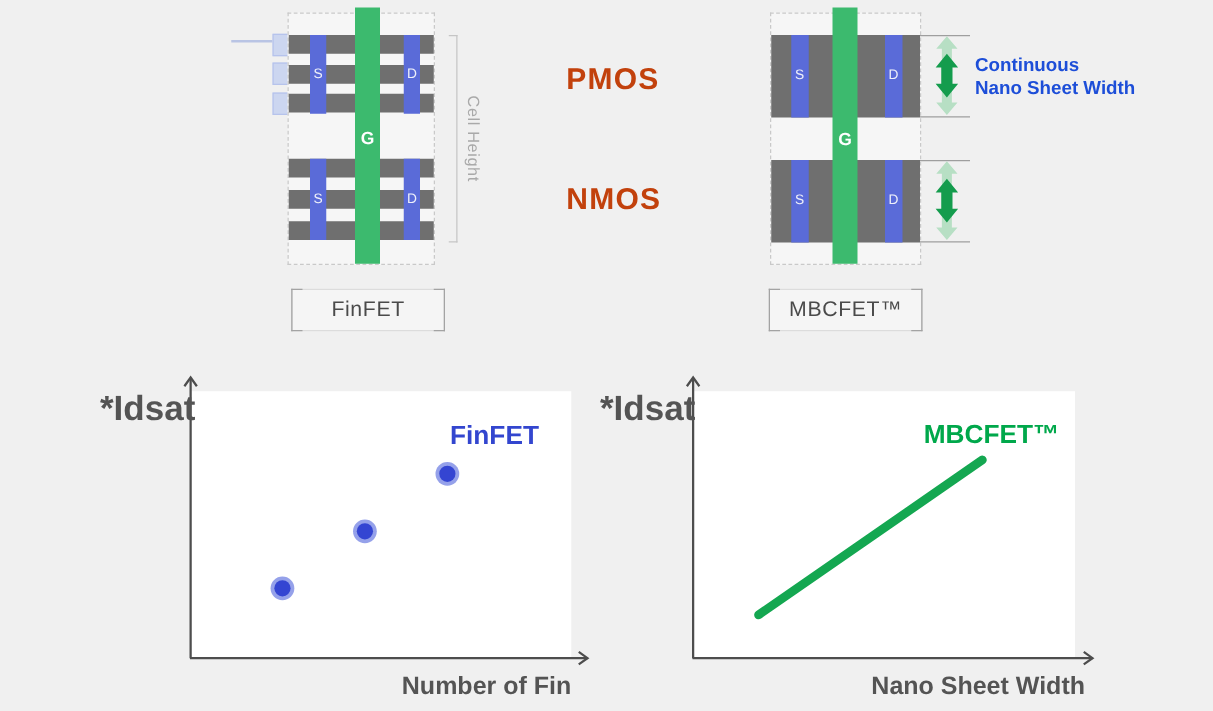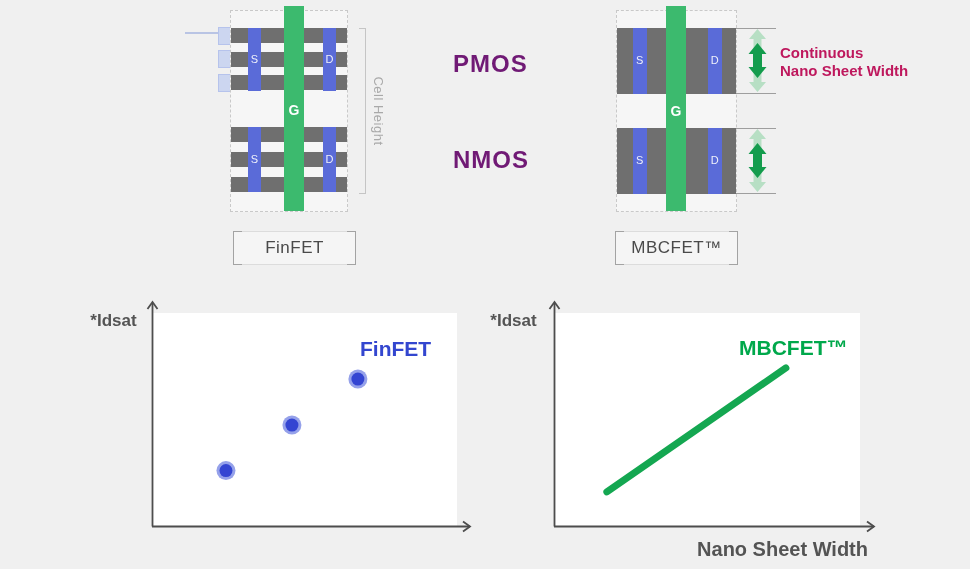--- a/index.html
+++ b/index.html
@@ -18,36 +18,36 @@
   .gate-bar { background:#3cba6e; }
   .gate-letter { color:#ffffff; font-size:14px; font-weight:bold; text-align:center; }
 
   .annot-blue { color:#3a4dc0; font-size:15px; font-weight:bold; line-height:17px; text-align:right; }
   .connector { background:#b9c4e4; height:1.5px; }
   .fin-marker { background:#ccd6f0; border:1px solid #b6c3ec; }
 
   .cell-bracket { border-top:1.5px solid #c5c5c5; border-right:1.5px solid #c5c5c5; border-bottom:1.5px solid #c5c5c5; }
   .cell-height-text { color:#a9a9a9; font-size:13px; letter-spacing:0.5px; text-align:center; transform:rotate(90deg); }
 
-  .row-label { color:#701a75; font-size:24px; font-weight:bold; letter-spacing:1px; }
+  .row-label { color:#c2410c; font-size:24px; font-weight:bold; letter-spacing:1px; }
 
-  .annot-green { color:#be185d; font-size:15px; font-weight:bold; line-height:18px; }
+  .annot-green { color:#1d4ed8; font-size:15px; font-weight:bold; line-height:18px; }
   .thin-line { background:#9e9e9e; height:1px; }
 
   .caption-box { background:#f5f5f5; border:1px solid #dcdcdc; position:absolute;
                  display:flex; align-items:center; justify-content:center;
                  color:#4a4a4a; font-size:17px; letter-spacing:0.5px; }
   .caption-box::before, .caption-box::after { content:""; position:absolute; top:-1px; bottom:-1px; width:8px; }
   .caption-box::before { left:-1px; border:1.5px solid #a3a3a3; border-right:none; }
   .caption-box::after  { right:-1px; border:1.5px solid #a3a3a3; border-left:none; }
 
   
   .plot-area { background:#ffffff; }
   .axis-label { color:#545454; font-size:20px; font-weight:bold; }
-  .idsat { font-size:17px; text-align:center; }
+  .idsat { font-size:28px; text-align:center; }
   .legend-finfet { color:#3346cf; font-size:21px; font-weight:bold; }
   .legend-mbcfet { color:#00a84b; font-size:21px; font-weight:bold; }
   svg { display:block; }
 </style>
 </head>
 <body>
 
 <div id="stage">
 
   <div class="abs connector" style="left:185px; top:32px; width:33px;"></div>
@@ -151,20 +151,21 @@
       <circle cx="72.96" cy="157.62" r="9.5" fill="#95a1ea"></circle>
       <circle cx="72.96" cy="157.62" r="6.5" fill="#3445d2"></circle>
       <circle cx="138.928" cy="112.03800000000001" r="9.5" fill="#95a1ea"></circle>
       <circle cx="138.928" cy="112.03800000000001" r="6.5" fill="#3445d2"></circle>
       <circle cx="204.89600000000002" cy="66.03" r="9.5" fill="#95a1ea"></circle>
       <circle cx="204.89600000000002" cy="66.03" r="6.5" fill="#3445d2"></circle>
     </svg>
 
   <div class="abs axis-label idsat" style="left:80px; top:311px; width:67px;">*Idsat</div>
   <div class="abs legend-finfet" style="left:360px; top:337px;">FinFET</div>
+  <div class="abs axis-label" style="left:250px; top:538px; width:207px; text-align:right;">Number of Fin</div>
 
   <div class="abs plot-area" style="left:555px; top:313px; width:305px; height:213px;"></div>
 
   <svg class="abs" style="left:542px; top:294px;" width="345" height="248" viewBox="0 0 345 248">
     <line x1="12.5" y1="232.5" x2="12.5" y2="9" stroke="#4d4d4d" stroke-width="1.8"></line>
     <polyline points="7.5,15 12.5,8 17.5,15" fill="none" stroke="#4d4d4d" stroke-width="1.8"></polyline>
     <line x1="12" y1="232.5" x2="332" y2="232.5" stroke="#4d4d4d" stroke-width="1.8"></line>
     <polyline points="325,227.5 332,232.5 325,237.5" fill="none" stroke="#4d4d4d" stroke-width="1.8"></polyline>
   </svg>
 

